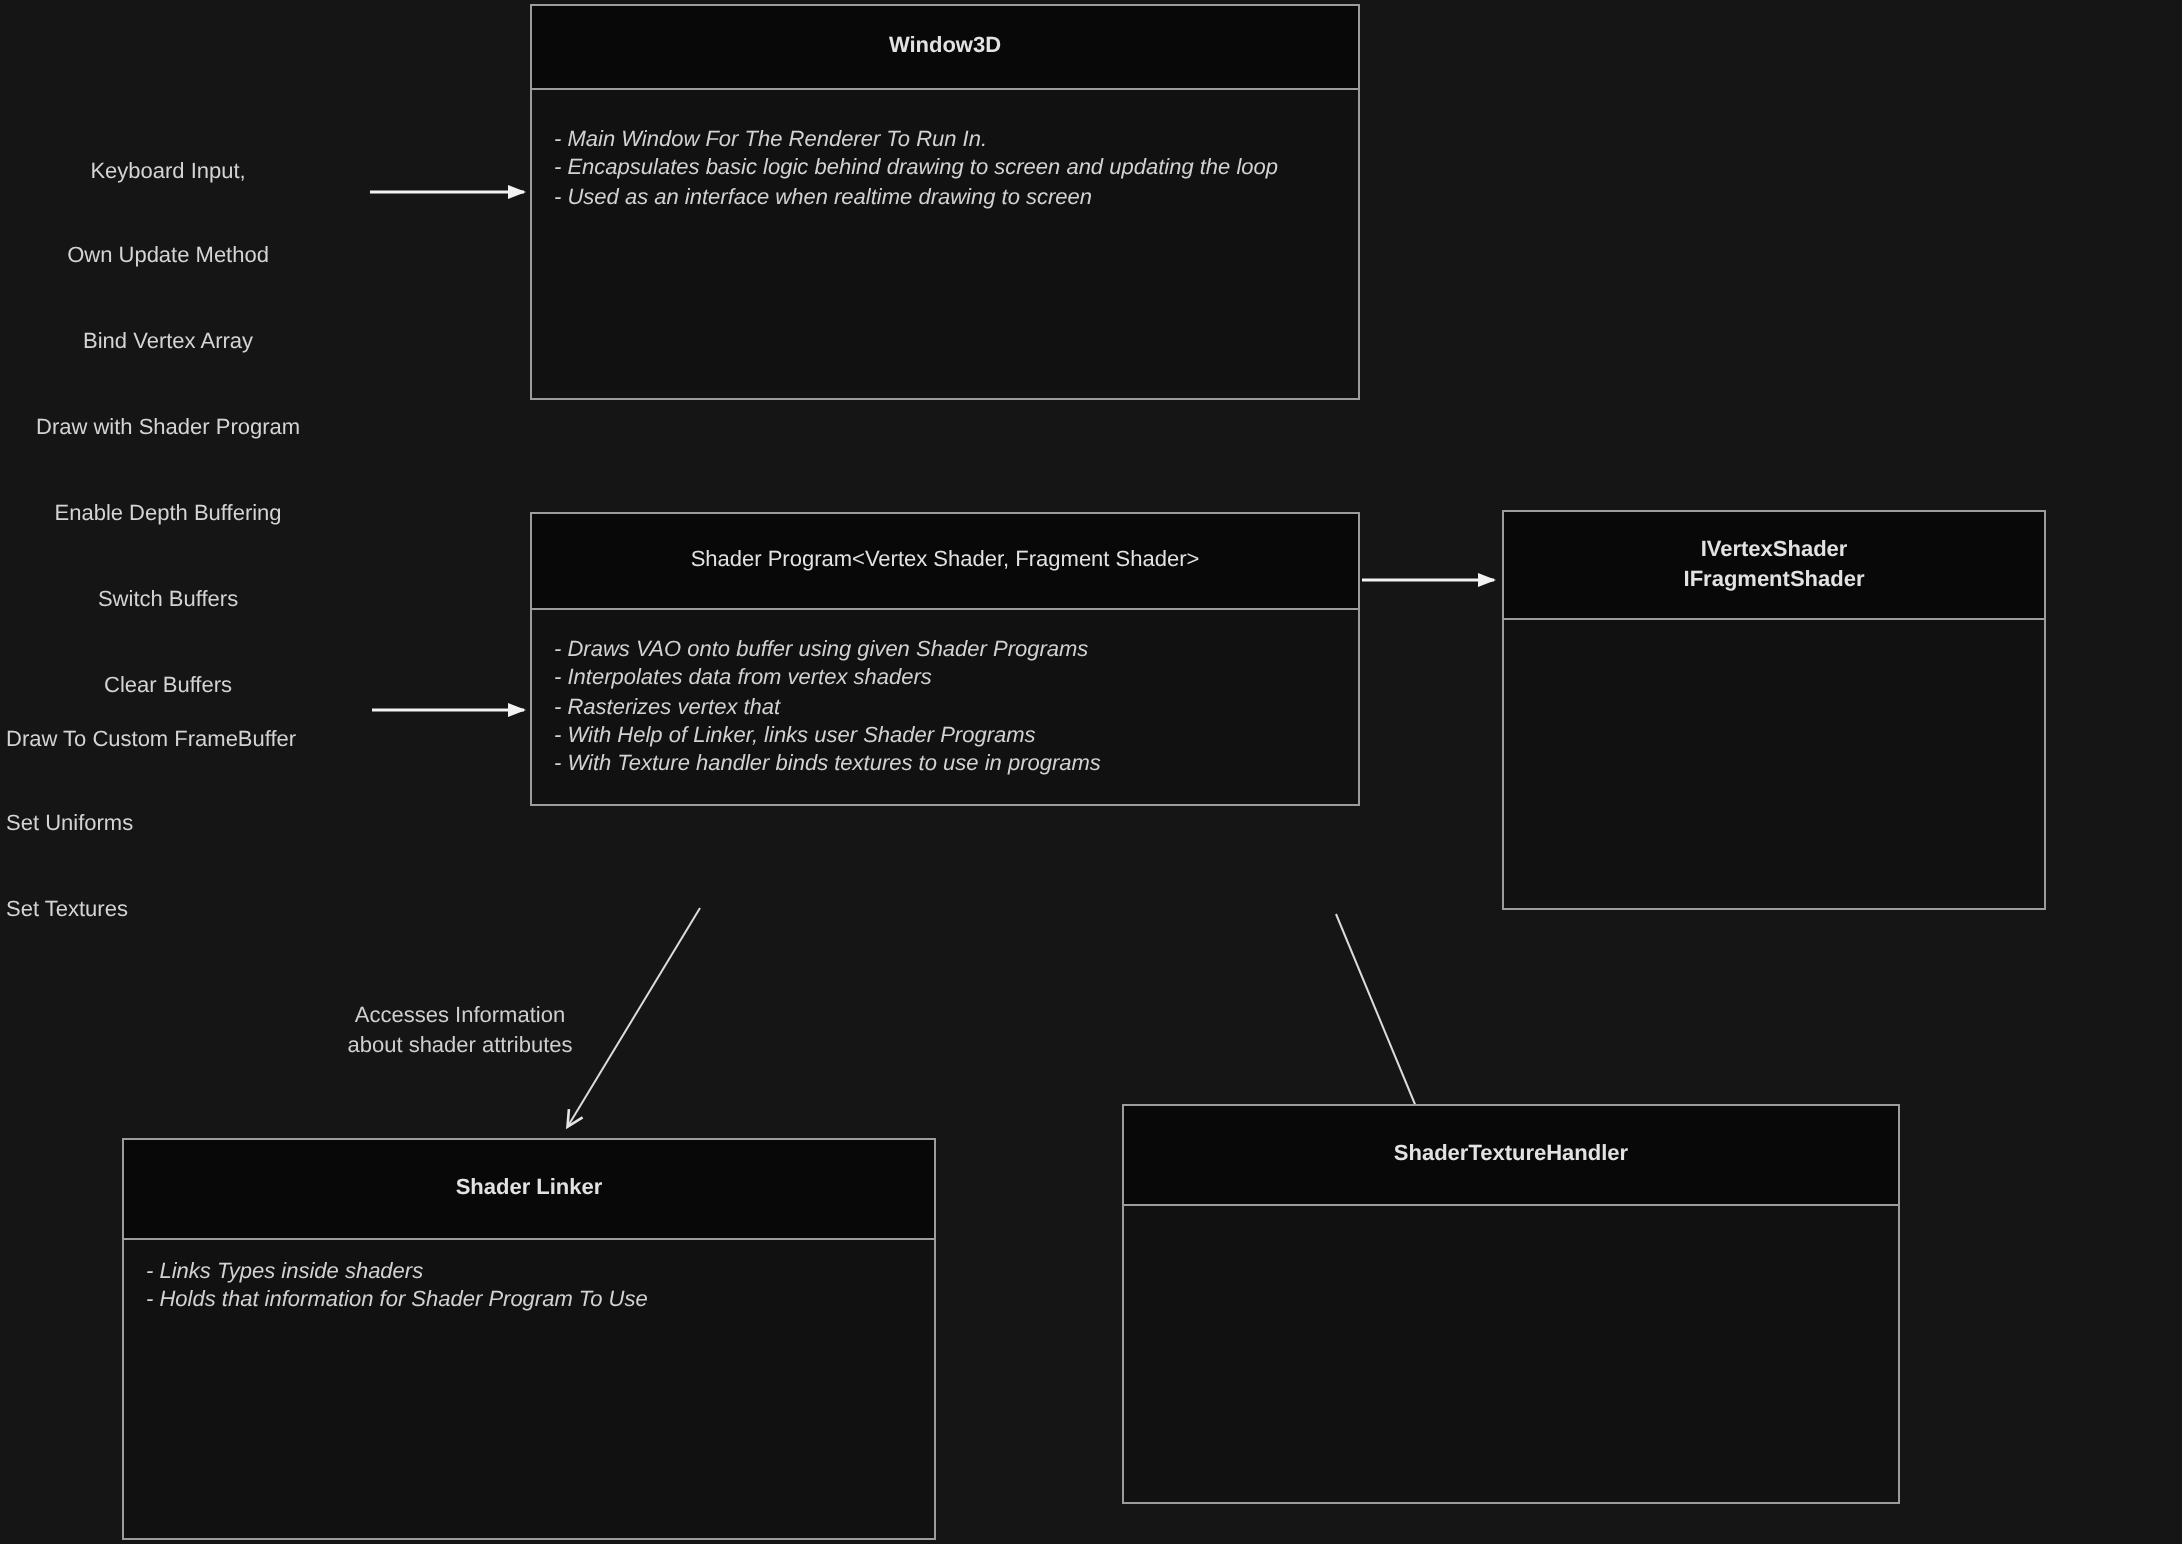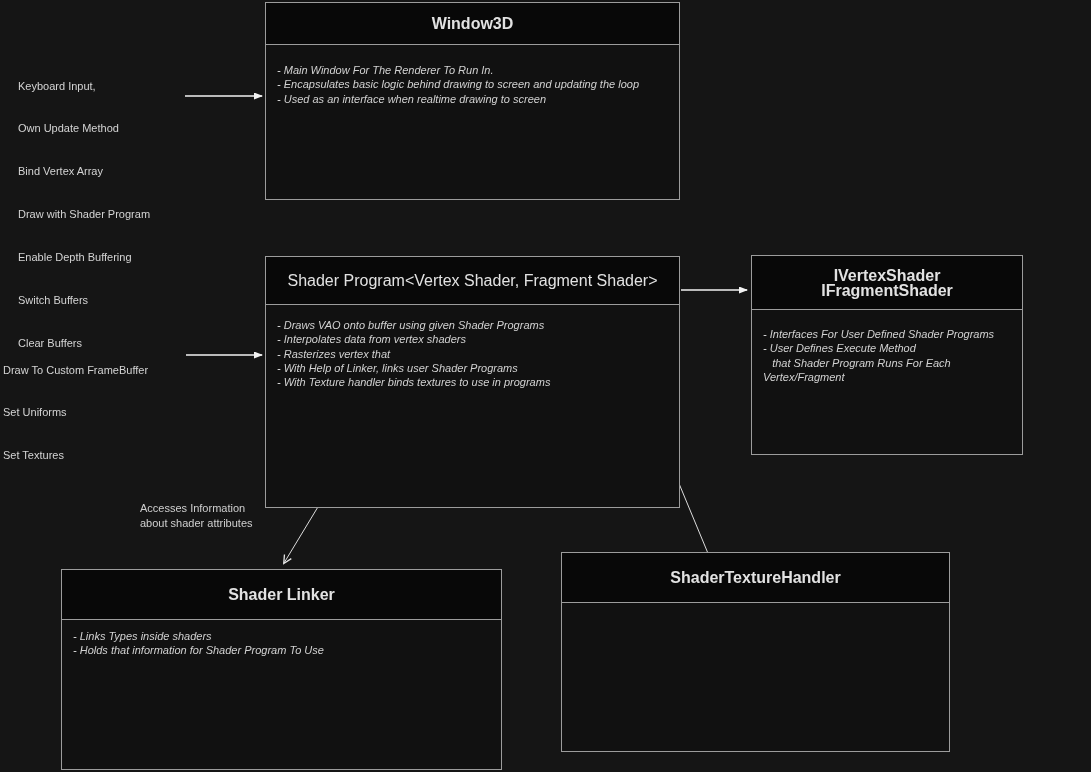--- a/index.html
+++ b/index.html
@@ -26,21 +26,21 @@
     box-sizing: border-box;
     border: 1px solid #9c9c9c;
     background: #111111;
   }
   .box-title {
     box-sizing: border-box;
     width: 100%;
     background: #080808;
     border-bottom: 1px solid #9c9c9c;
     color: #e2e2e2;
-    font-size: 16px;
+    font-size: 11px;
     line-height: 15px;
     display: flex;
     flex-direction: column;
     align-items: center;
     justify-content: center;
     text-align: center;
   }
   .box-title.bold { font-weight: bold; }
   .box-body {
     box-sizing: border-box;
@@ -56,44 +56,45 @@
     color: #d4d4d4;
     font-size: 11px;
     line-height: 14.3px;
     white-space: pre;
   }
   .edge-label {
     position: absolute;
     color: #cfcfcf;
     font-size: 11px;
     line-height: 15px;
+    text-align: center;
   }
   
   #box-window3d        { left: 265px; top: 2px;   width: 415px; height: 198px; }
   #box-window3d .box-title { height: 42px; }
   #box-window3d .box-body  { padding-top: 18px; }
 
-  #box-shader-program  { left: 265px; top: 256px; width: 415px; height: 252px; }
+  #box-shader-program  { left: 265px; top: 256px; width: 415px; height: 147px; }
   #box-shader-program .box-title { height: 48px; font-weight: normal; }
   #box-shader-program .box-body  { padding-top: 13px; }
 
   #box-ivertex         { left: 751px; top: 255px; width: 272px; height: 200px; }
   #box-ivertex .box-title { height: 54px; }
   #box-ivertex .box-body  { padding-top: 17px; }
 
-  #box-shader-linker   { left: 61px;  top: 569px; width: 441px; height: 201px; }
+  #box-shader-linker   { left: 61px;  top: 569px; width: 407px; height: 201px; }
   #box-shader-linker .box-title { height: 50px; }
   #box-shader-linker .box-body  { padding-top: 9px; }
 
   #box-texture-handler { left: 561px; top: 552px; width: 389px; height: 200px; }
   #box-texture-handler .box-title { height: 50px; }
   #box-texture-handler .box-body  { padding-top: 9px; }
 
   
-  #note-window3d-inputs       { left: 18px; top: 50px; }
+  #note-window3d-inputs       { left: 18px; top: 50px; text-align: center; }
   #note-shader-program-inputs { left: 3px;  top: 334px; }
   #label-accesses             { left: 140px; top: 501px; width: 180px; }
 </style>
 </head>
 <body>
 
 <div id="canvas">
 
   <svg id="arrow-layer" viewBox="0 0 1091 772" xmlns="http://www.w3.org/2000/svg">
     <defs>
@@ -154,25 +155,20 @@
       <div class="body-line">- With Help of Linker, links user Shader Programs</div>
       <div class="body-line">- With Texture handler binds textures to use in programs</div>
     </div>
   </div>
 
   <div class="box" id="box-ivertex">
     <div class="box-title bold">
       <div>IVertexShader</div>
       <div>IFragmentShader</div>
     </div>
-    <div class="box-body">
-      <div class="body-line">- Interfaces For User Defined Shader Programs</div>
-      <div class="body-line">- User Defines Execute Method</div>
-      <div class="body-line">   that Shader Program Runs For Each Vertex/Fragment</div>
-    </div>
   </div>
 
   <div class="box" id="box-shader-linker">
     <div class="box-title bold">
       <div>Shader Linker</div>
     </div>
     <div class="box-body">
       <div class="body-line">- Links Types inside shaders</div>
       <div class="body-line">- Holds that information for Shader Program To Use</div>
     </div>

